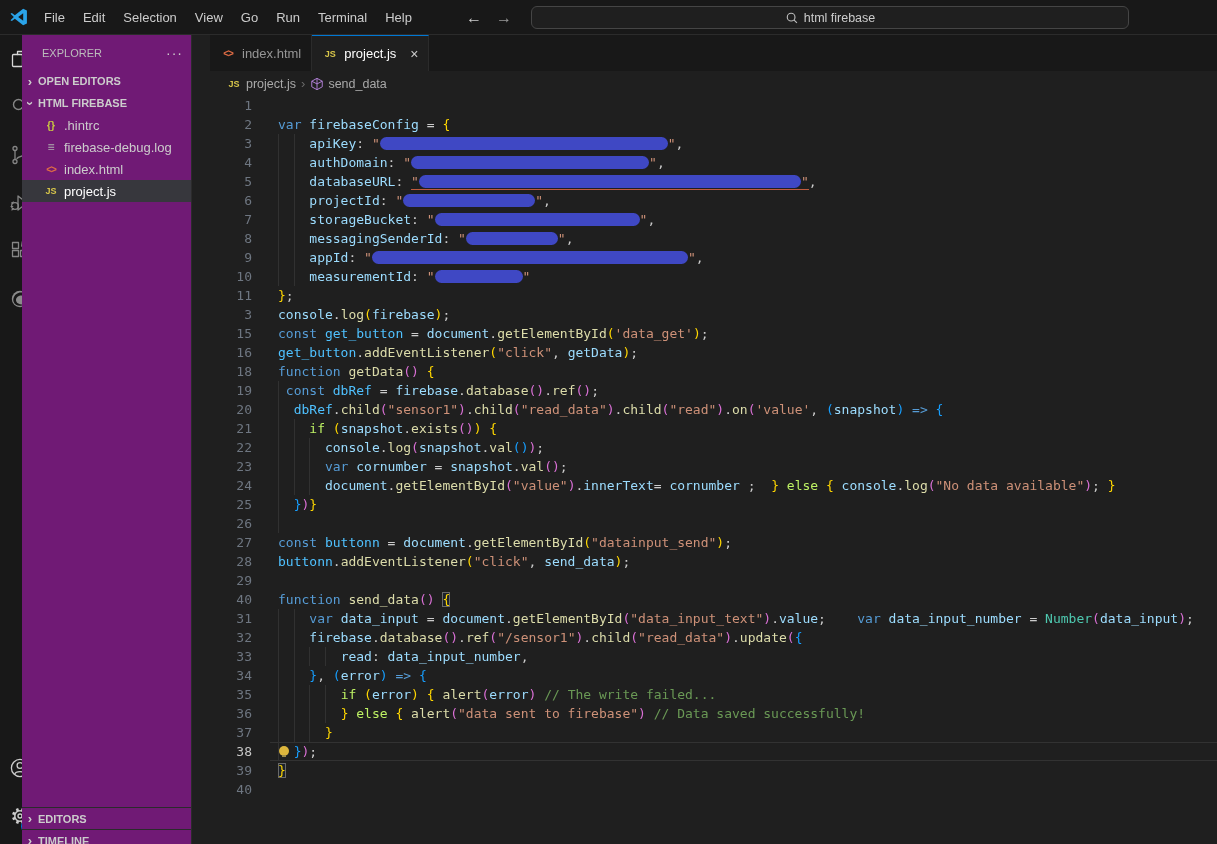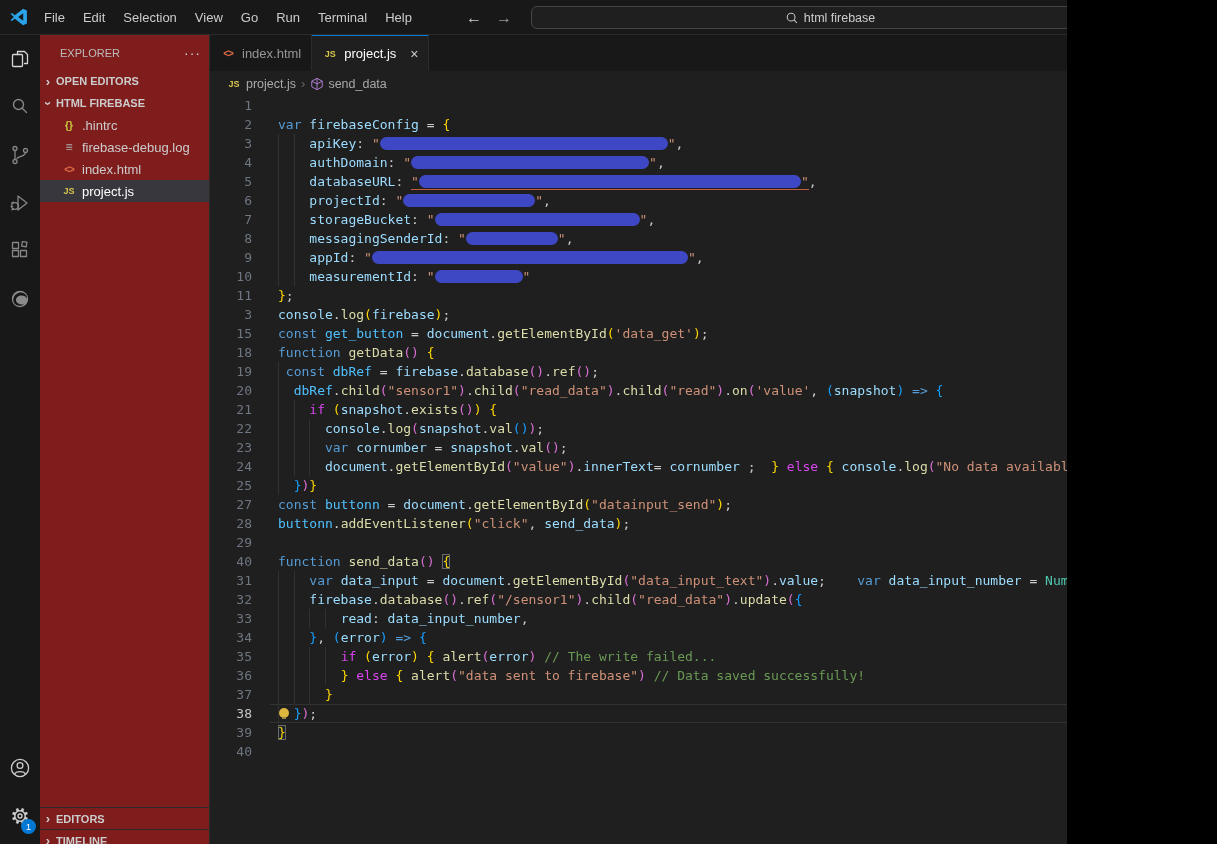--- a/index.html
+++ b/index.html
@@ -1,17 +1,17 @@
 <!DOCTYPE html>
 <html><head>
 <meta charset="utf-8">
 <style>
   * { margin:0; padding:0; box-sizing:border-box; }
   html,body { background:#000; }
-  .window{ position:relative; width:1067px; height:844px; background:#1f1f1f; overflow:hidden;
+  .window{ position:relative; width:1217px; height:844px; background:#1f1f1f; overflow:hidden;
            font-family:"Liberation Sans", sans-serif; color:#cccccc; }
   
   .titlebar{ position:absolute; left:0; top:0; width:100%; height:35px; background:#181818;
              border-bottom:1px solid #2b2b2b; display:flex; align-items:center; }
   .vslogo{ width:20px; height:20px; margin:0 6px 0 9px; flex:none; }
   .menu{ display:flex; }
   .menu-item{ font-size:13px; color:#cccccc; padding:4px 9px; border-radius:5px; cursor:default; }
   .nav-arrows{ position:absolute; left:466px; top:0; height:35px; display:flex; align-items:center; gap:14px; }
   .nav-arrow{ font-size:16px; color:#cfcfcf; }
   .nav-arrow.fwd{ color:#9a9a9a; }
@@ -20,21 +20,21 @@
               font-size:12.5px; color:#cccccc; gap:5px; }
   
   .activitybar{ position:absolute; left:0; top:35px; width:40px; height:809px; background:#181818;
                 display:flex; flex-direction:column; align-items:center; }
   .ab-icon{ width:40px; height:48px; display:flex; align-items:center; justify-content:center; position:relative; }
   .ab-bottom{ position:absolute; bottom:4px; left:0; width:40px; display:flex; flex-direction:column; align-items:center; }
   .badge{ position:absolute; right:4px; bottom:6px; min-width:15px; height:15px; border-radius:8px;
           background:#0078d4; color:#fff; font-size:9px; display:flex; align-items:center; justify-content:center;
           font-family:"Liberation Sans",sans-serif; padding:0 3px; }
   
-  .sidebar{ position:absolute; left:40px; top:35px; width:170px; height:809px; background:#7f1d1d;
+  .sidebar{ position:absolute; left:22px; top:35px; width:170px; height:809px; background:#701a75;
             border-right:1px solid #2b2b2b; font-size:13px; overflow:hidden; }
   .sb-header{ height:35px; display:flex; align-items:center; padding:0 8px 0 20px; }
   .sb-title{ font-size:11px; color:#bcbcbc; flex:1; }
   .sb-more{ color:#cccccc; font-size:14px; letter-spacing:1px; }
   .sb-row{ height:22px; display:flex; align-items:center; cursor:default; }
   .sb-section{ font-weight:bold; font-size:11px; color:#cccccc; }
   .chev{ display:inline-block; width:16px; text-align:center; color:#cccccc; font-size:13px; flex:none; }
   .chev.down{ transform:rotate(90deg); }
   .file-row{ padding-left:21px; color:#cccccc; font-size:13px; gap:5px; }
   .file-row.selected{ background:#37373d; color:#ffffff; }
@@ -59,21 +59,21 @@
   
   .code{ position:absolute; left:0; top:61px; right:0; bottom:0; overflow:hidden;
          font-family:"DejaVu Sans Mono", monospace; font-size:13px; }
   .cline{ position:relative; height:19px; display:flex; align-items:center; white-space:pre; }
   .ln{ width:42px; flex:none; text-align:right; color:#6e7681; font-size:13px; }
   .lt{ padding-left:26px; flex:none; }
   .cline.active .ln{ color:#c6c6c6; }
   .cline.active::before{ content:''; position:absolute; left:60px; right:0; top:0; bottom:0;
                          border-top:1px solid #323232; border-bottom:1px solid #323232; pointer-events:none; }
   .iguide{ position:absolute; top:0; width:1px; height:19px; background:#313131; }
-  .tk-k{color:#569cd6} .tk-m{color:#d946ef} .tk-v{color:#9cdcfe} .tk-u{color:#4fc1ff}
+  .tk-k{color:#569cd6} .tk-m{color:#bef264} .tk-v{color:#9cdcfe} .tk-u{color:#4fc1ff}
   .tk-f{color:#dcdcaa} .tk-s{color:#ce9178} .tk-c{color:#6a9955} .tk-t{color:#4ec9b0}
   .tk-p{color:#cccccc} .tk-b1{color:#ffd700} .tk-b2{color:#da70d6} .tk-b3{color:#179fff}
   .tk-bm{color:#ffd700; outline:1px solid #6a6a6a; outline-offset:-1px; background:#16345c33;}
   .blob{ display:inline-block; height:13px; background:#3f48c4; border-radius:7px; vertical-align:-2px; }
   .rstr{ display:inline-block; }
   .rstr.u{ border-bottom:1px solid #bf5b3f; }
   .bulb{ position:absolute; left:69px; top:4px; width:10px; height:10px; border-radius:50%;
          background:#ddb63d; }
   .bulb::after{ content:''; position:absolute; left:3px; top:9px; width:4px; height:2px; background:#9a8a4a; }
   svg{ display:block; }
@@ -255,28 +255,30 @@
         <div class="cline"><span class="ln">4</span><span class="lt"><span class="tk-p">    </span><span class="tk-v">authDomain</span><span class="tk-p">: </span><span class="rstr"><span class="tk-s">"</span><span class="blob" style="width: 238px;"></span><span class="tk-s">"</span></span><span class="tk-p">,</span></span><span class="iguide" style="left: 68px;"></span><span class="iguide" style="left: 83.66px;"></span></div>
         <div class="cline"><span class="ln">5</span><span class="lt"><span class="tk-p">    </span><span class="tk-v">databaseURL</span><span class="tk-p">: </span><span class="rstr u"><span class="tk-s">"</span><span class="blob" style="width: 382px;"></span><span class="tk-s">"</span></span><span class="tk-p">,</span></span><span class="iguide" style="left: 68px;"></span><span class="iguide" style="left: 83.66px;"></span></div>
         <div class="cline"><span class="ln">6</span><span class="lt"><span class="tk-p">    </span><span class="tk-v">projectId</span><span class="tk-p">: </span><span class="rstr"><span class="tk-s">"</span><span class="blob" style="width: 132px;"></span><span class="tk-s">"</span></span><span class="tk-p">,</span></span><span class="iguide" style="left: 68px;"></span><span class="iguide" style="left: 83.66px;"></span></div>
         <div class="cline"><span class="ln">7</span><span class="lt"><span class="tk-p">    </span><span class="tk-v">storageBucket</span><span class="tk-p">: </span><span class="rstr"><span class="tk-s">"</span><span class="blob" style="width: 205px;"></span><span class="tk-s">"</span></span><span class="tk-p">,</span></span><span class="iguide" style="left: 68px;"></span><span class="iguide" style="left: 83.66px;"></span></div>
         <div class="cline"><span class="ln">8</span><span class="lt"><span class="tk-p">    </span><span class="tk-v">messagingSenderId</span><span class="tk-p">: </span><span class="rstr"><span class="tk-s">"</span><span class="blob" style="width: 92px;"></span><span class="tk-s">"</span></span><span class="tk-p">,</span></span><span class="iguide" style="left: 68px;"></span><span class="iguide" style="left: 83.66px;"></span></div>
         <div class="cline"><span class="ln">9</span><span class="lt"><span class="tk-p">    </span><span class="tk-v">appId</span><span class="tk-p">: </span><span class="rstr"><span class="tk-s">"</span><span class="blob" style="width: 316px;"></span><span class="tk-s">"</span></span><span class="tk-p">,</span></span><span class="iguide" style="left: 68px;"></span><span class="iguide" style="left: 83.66px;"></span></div>
         <div class="cline"><span class="ln">10</span><span class="lt"><span class="tk-p">    </span><span class="tk-v">measurementId</span><span class="tk-p">: </span><span class="rstr"><span class="tk-s">"</span><span class="blob" style="width: 88px;"></span><span class="tk-s">"</span></span></span><span class="iguide" style="left: 68px;"></span><span class="iguide" style="left: 83.66px;"></span></div>
         <div class="cline"><span class="ln">11</span><span class="lt"><span class="tk-b1">}</span><span class="tk-p">;</span></span></div>
         <div class="cline"><span class="ln">3</span><span class="lt"><span class="tk-v">console</span><span class="tk-p">.</span><span class="tk-f">log</span><span class="tk-b1">(</span><span class="tk-v">firebase</span><span class="tk-b1">)</span><span class="tk-p">;</span></span></div>
         <div class="cline"><span class="ln">15</span><span class="lt"><span class="tk-k">const</span><span class="tk-p"> </span><span class="tk-u">get_button</span><span class="tk-p"> = </span><span class="tk-v">document</span><span class="tk-p">.</span><span class="tk-f">getElementById</span><span class="tk-b1">(</span><span class="tk-s">'data_get'</span><span class="tk-b1">)</span><span class="tk-p">;</span></span></div>
+        <div class="cline"><span class="ln">16</span><span class="lt"><span class="tk-u">get_button</span><span class="tk-p">.</span><span class="tk-f">addEventListener</span><span class="tk-b1">(</span><span class="tk-s">"click"</span><span class="tk-p">, </span><span class="tk-v">getData</span><span class="tk-b1">)</span><span class="tk-p">;</span></span></div>
         <div class="cline"><span class="ln">18</span><span class="lt"><span class="tk-k">function</span><span class="tk-p"> </span><span class="tk-f">getData</span><span class="tk-b2">()</span><span class="tk-p"> </span><span class="tk-b1">{</span></span></div>
         <div class="cline"><span class="ln">19</span><span class="lt"><span class="tk-p"> </span><span class="tk-k">const</span><span class="tk-p"> </span><span class="tk-u">dbRef</span><span class="tk-p"> = </span><span class="tk-v">firebase</span><span class="tk-p">.</span><span class="tk-f">database</span><span class="tk-b2">()</span><span class="tk-p">.</span><span class="tk-f">ref</span><span class="tk-b2">()</span><span class="tk-p">;</span></span><span class="iguide" style="left: 68px;"></span></div>
         <div class="cline"><span class="ln">20</span><span class="lt"><span class="tk-p">  </span><span class="tk-u">dbRef</span><span class="tk-p">.</span><span class="tk-f">child</span><span class="tk-b2">(</span><span class="tk-s">"sensor1"</span><span class="tk-b2">)</span><span class="tk-p">.</span><span class="tk-f">child</span><span class="tk-b2">(</span><span class="tk-s">"read_data"</span><span class="tk-b2">)</span><span class="tk-p">.</span><span class="tk-f">child</span><span class="tk-b2">(</span><span class="tk-s">"read"</span><span class="tk-b2">)</span><span class="tk-p">.</span><span class="tk-f">on</span><span class="tk-b2">(</span><span class="tk-s">'value'</span><span class="tk-p">, </span><span class="tk-b3">(</span><span class="tk-v">snapshot</span><span class="tk-b3">)</span><span class="tk-p"> </span><span class="tk-k">=&gt;</span><span class="tk-p"> </span><span class="tk-b3">{</span></span><span class="iguide" style="left: 68px;"></span></div>
         <div class="cline"><span class="ln">21</span><span class="lt"><span class="tk-p">    </span><span class="tk-m">if</span><span class="tk-p"> </span><span class="tk-b1">(</span><span class="tk-v">snapshot</span><span class="tk-p">.</span><span class="tk-f">exists</span><span class="tk-b2">()</span><span class="tk-b1">)</span><span class="tk-p"> </span><span class="tk-b1">{</span></span><span class="iguide" style="left: 68px;"></span><span class="iguide" style="left: 83.66px;"></span></div>
         <div class="cline"><span class="ln">22</span><span class="lt"><span class="tk-p">      </span><span class="tk-v">console</span><span class="tk-p">.</span><span class="tk-f">log</span><span class="tk-b2">(</span><span class="tk-v">snapshot</span><span class="tk-p">.</span><span class="tk-f">val</span><span class="tk-b3">()</span><span class="tk-b2">)</span><span class="tk-p">;</span></span><span class="iguide" style="left: 68px;"></span><span class="iguide" style="left: 83.66px;"></span><span class="iguide" style="left: 99.32px;"></span></div>
         <div class="cline"><span class="ln">23</span><span class="lt"><span class="tk-p">      </span><span class="tk-k">var</span><span class="tk-p"> </span><span class="tk-v">cornumber</span><span class="tk-p"> = </span><span class="tk-v">snapshot</span><span class="tk-p">.</span><span class="tk-f">val</span><span class="tk-b2">()</span><span class="tk-p">;</span></span><span class="iguide" style="left: 68px;"></span><span class="iguide" style="left: 83.66px;"></span><span class="iguide" style="left: 99.32px;"></span></div>
         <div class="cline"><span class="ln">24</span><span class="lt"><span class="tk-p">      </span><span class="tk-v">document</span><span class="tk-p">.</span><span class="tk-f">getElementById</span><span class="tk-b2">(</span><span class="tk-s">"value"</span><span class="tk-b2">)</span><span class="tk-p">.</span><span class="tk-v">innerText</span><span class="tk-p">= </span><span class="tk-v">cornumber</span><span class="tk-p"> ;  </span><span class="tk-b1">}</span><span class="tk-p"> </span><span class="tk-m">else</span><span class="tk-p"> </span><span class="tk-b1">{</span><span class="tk-p"> </span><span class="tk-v">console</span><span class="tk-p">.</span><span class="tk-f">log</span><span class="tk-b2">(</span><span class="tk-s">"No data available"</span><span class="tk-b2">)</span><span class="tk-p">; </span><span class="tk-b1">}</span></span><span class="iguide" style="left: 68px;"></span><span class="iguide" style="left: 83.66px;"></span><span class="iguide" style="left: 99.32px;"></span></div>
         <div class="cline"><span class="ln">25</span><span class="lt"><span class="tk-p">  </span><span class="tk-b3">}</span><span class="tk-b2">)</span><span class="tk-b1">}</span></span><span class="iguide" style="left: 68px;"></span></div>
+        <div class="cline"><span class="ln">26</span><span class="lt"></span><span class="iguide" style="left: 68px;"></span></div>
         <div class="cline"><span class="ln">27</span><span class="lt"><span class="tk-k">const</span><span class="tk-p"> </span><span class="tk-u">buttonn</span><span class="tk-p"> = </span><span class="tk-v">document</span><span class="tk-p">.</span><span class="tk-f">getElementById</span><span class="tk-b1">(</span><span class="tk-s">"datainput_send"</span><span class="tk-b1">)</span><span class="tk-p">;</span></span></div>
         <div class="cline"><span class="ln">28</span><span class="lt"><span class="tk-u">buttonn</span><span class="tk-p">.</span><span class="tk-f">addEventListener</span><span class="tk-b1">(</span><span class="tk-s">"click"</span><span class="tk-p">, </span><span class="tk-v">send_data</span><span class="tk-b1">)</span><span class="tk-p">;</span></span></div>
         <div class="cline"><span class="ln">29</span><span class="lt"></span></div>
         <div class="cline"><span class="ln">40</span><span class="lt"><span class="tk-k">function</span><span class="tk-p"> </span><span class="tk-f">send_data</span><span class="tk-b2">()</span><span class="tk-p"> </span><span class="tk-bm">{</span></span></div>
         <div class="cline"><span class="ln">31</span><span class="lt"><span class="tk-p">    </span><span class="tk-k">var</span><span class="tk-p"> </span><span class="tk-v">data_input</span><span class="tk-p"> = </span><span class="tk-v">document</span><span class="tk-p">.</span><span class="tk-f">getElementById</span><span class="tk-b2">(</span><span class="tk-s">"data_input_text"</span><span class="tk-b2">)</span><span class="tk-p">.</span><span class="tk-v">value</span><span class="tk-p">;    </span><span class="tk-k">var</span><span class="tk-p"> </span><span class="tk-v">data_input_number</span><span class="tk-p"> = </span><span class="tk-t">Number</span><span class="tk-b2">(</span><span class="tk-v">data_input</span><span class="tk-b2">)</span><span class="tk-p">;</span></span><span class="iguide" style="left: 68px;"></span><span class="iguide" style="left: 83.66px;"></span></div>
         <div class="cline"><span class="ln">32</span><span class="lt"><span class="tk-p">    </span><span class="tk-v">firebase</span><span class="tk-p">.</span><span class="tk-f">database</span><span class="tk-b2">()</span><span class="tk-p">.</span><span class="tk-f">ref</span><span class="tk-b2">(</span><span class="tk-s">"/sensor1"</span><span class="tk-b2">)</span><span class="tk-p">.</span><span class="tk-f">child</span><span class="tk-b2">(</span><span class="tk-s">"read_data"</span><span class="tk-b2">)</span><span class="tk-p">.</span><span class="tk-f">update</span><span class="tk-b2">(</span><span class="tk-b3">{</span></span><span class="iguide" style="left: 68px;"></span><span class="iguide" style="left: 83.66px;"></span></div>
         <div class="cline"><span class="ln">33</span><span class="lt"><span class="tk-p">        </span><span class="tk-v">read</span><span class="tk-p">: </span><span class="tk-v">data_input_number</span><span class="tk-p">,</span></span><span class="iguide" style="left: 68px;"></span><span class="iguide" style="left: 83.66px;"></span><span class="iguide" style="left: 99.32px;"></span><span class="iguide" style="left: 114.98px;"></span></div>
         <div class="cline"><span class="ln">34</span><span class="lt"><span class="tk-p">    </span><span class="tk-b3">}</span><span class="tk-p">, </span><span class="tk-b3">(</span><span class="tk-v">error</span><span class="tk-b3">)</span><span class="tk-p"> </span><span class="tk-k">=&gt;</span><span class="tk-p"> </span><span class="tk-b3">{</span></span><span class="iguide" style="left: 68px;"></span><span class="iguide" style="left: 83.66px;"></span></div>
         <div class="cline"><span class="ln">35</span><span class="lt"><span class="tk-p">        </span><span class="tk-m">if</span><span class="tk-p"> </span><span class="tk-b1">(</span><span class="tk-v">error</span><span class="tk-b1">)</span><span class="tk-p"> </span><span class="tk-b1">{</span><span class="tk-p"> </span><span class="tk-f">alert</span><span class="tk-b2">(</span><span class="tk-v">error</span><span class="tk-b2">)</span><span class="tk-p"> </span><span class="tk-c">// The write failed...</span></span><span class="iguide" style="left: 68px;"></span><span class="iguide" style="left: 83.66px;"></span><span class="iguide" style="left: 99.32px;"></span><span class="iguide" style="left: 114.98px;"></span></div>
         <div class="cline"><span class="ln">36</span><span class="lt"><span class="tk-p">        </span><span class="tk-b1">}</span><span class="tk-p"> </span><span class="tk-m">else</span><span class="tk-p"> </span><span class="tk-b1">{</span><span class="tk-p"> </span><span class="tk-f">alert</span><span class="tk-b2">(</span><span class="tk-s">"data sent to firebase"</span><span class="tk-b2">)</span><span class="tk-p"> </span><span class="tk-c">// Data saved successfully!</span></span><span class="iguide" style="left: 68px;"></span><span class="iguide" style="left: 83.66px;"></span><span class="iguide" style="left: 99.32px;"></span><span class="iguide" style="left: 114.98px;"></span></div>

